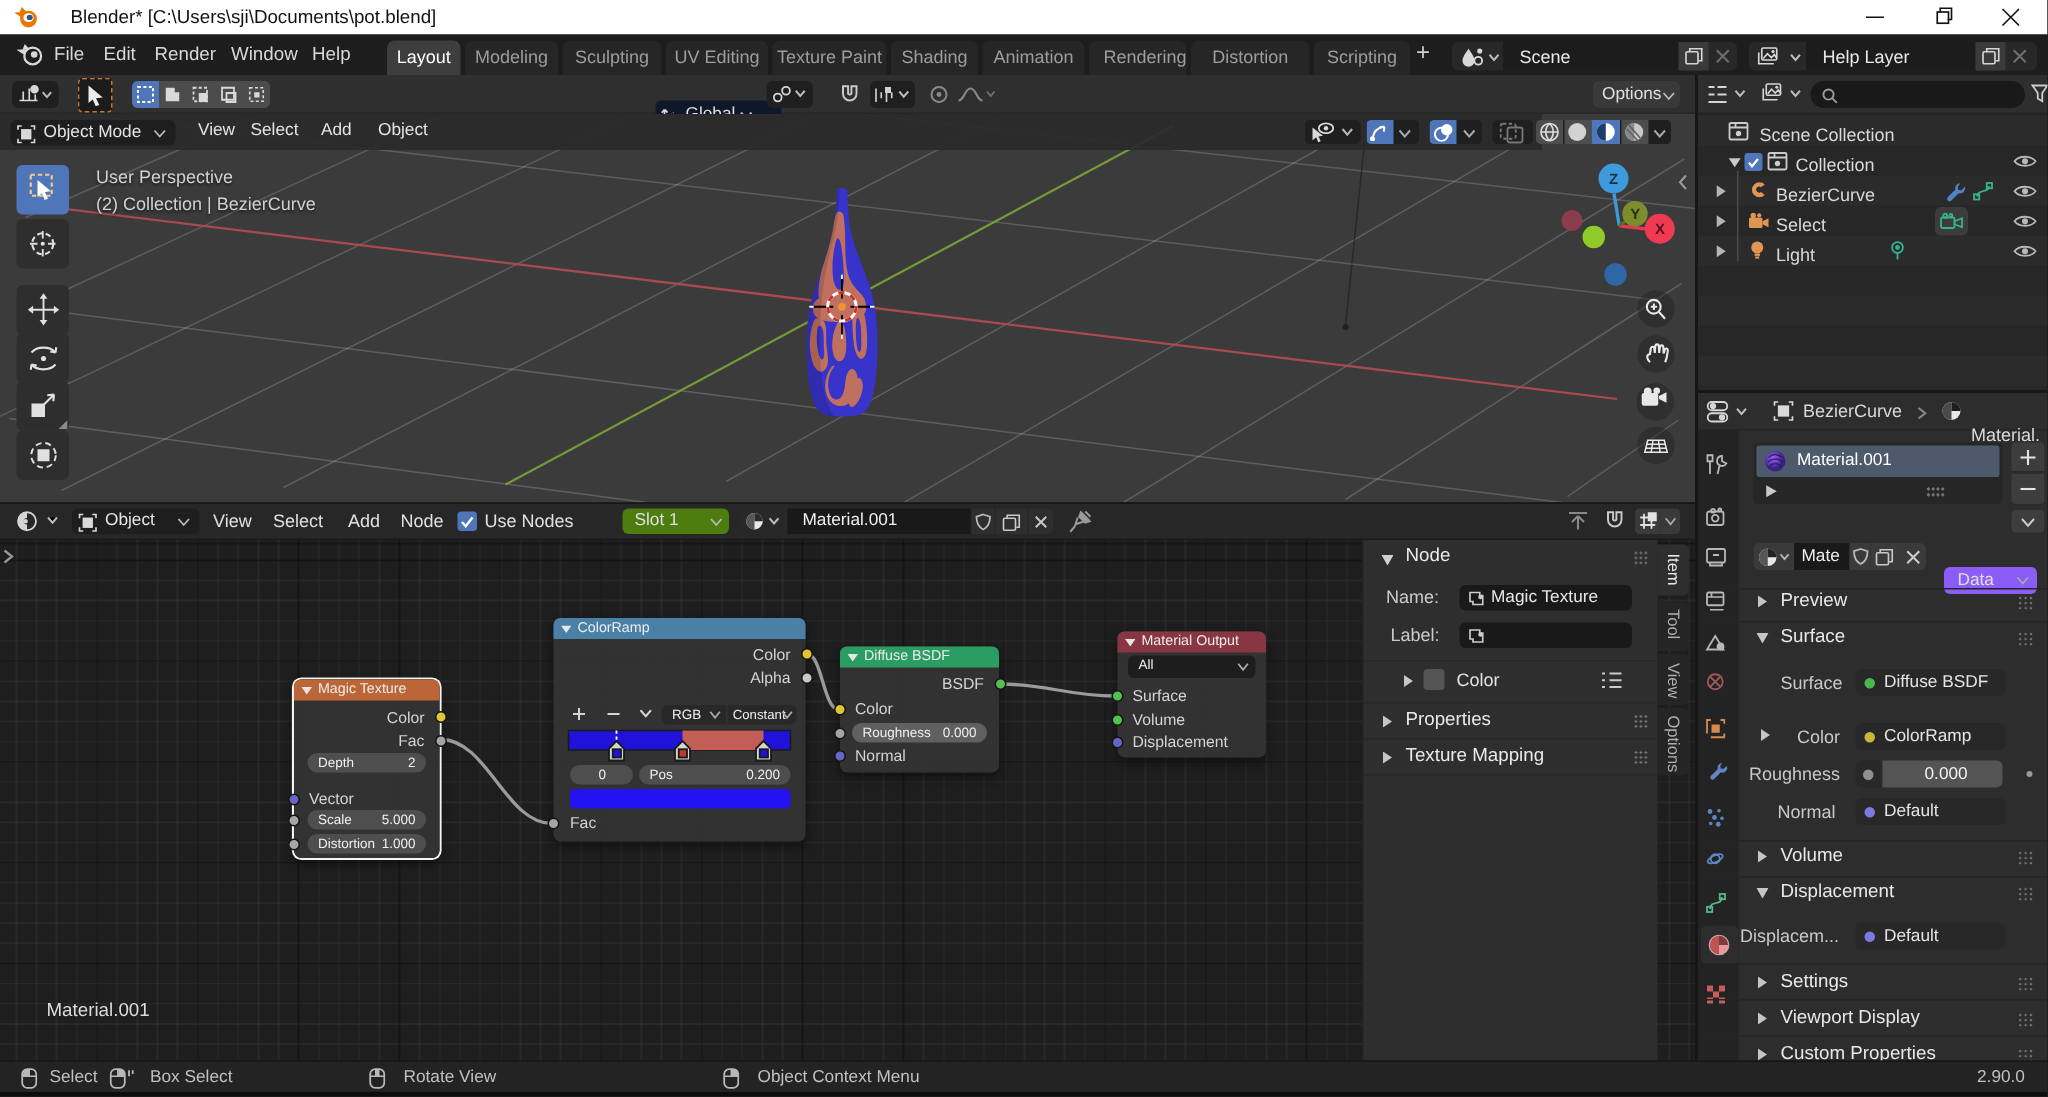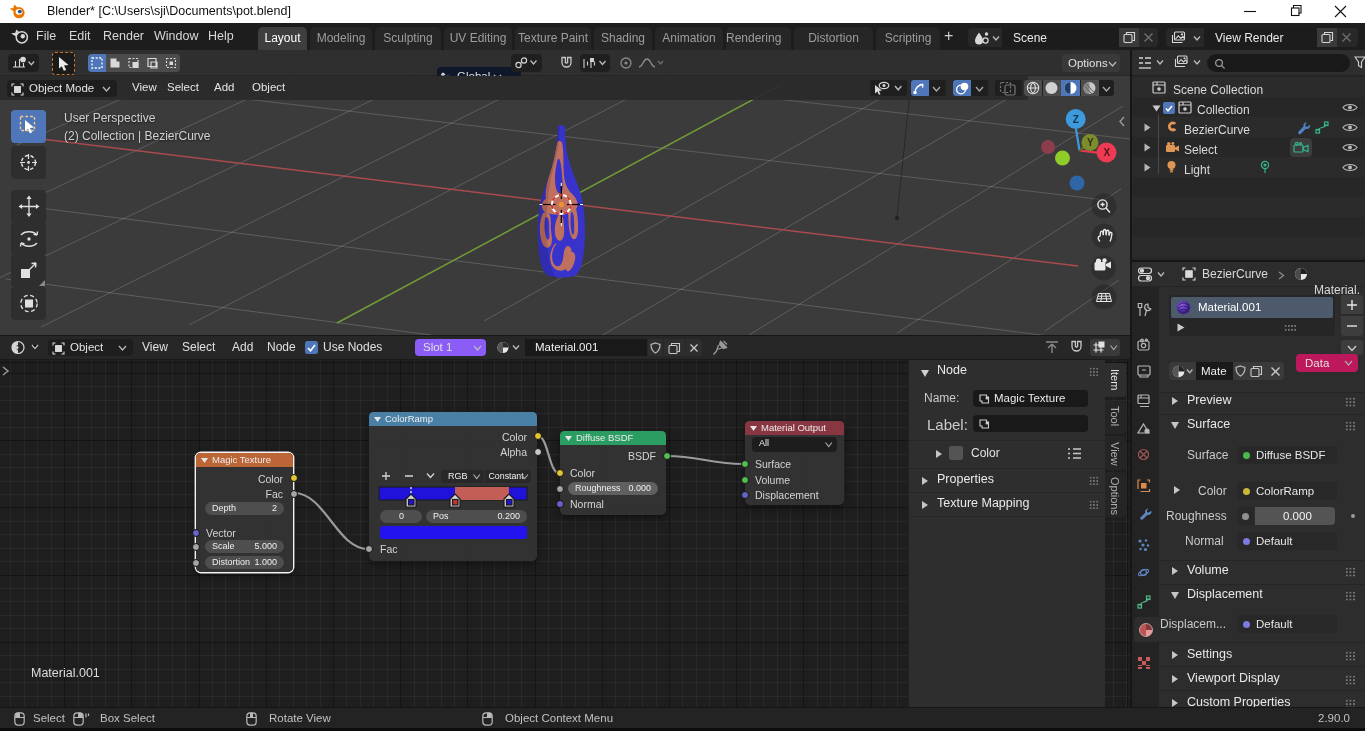--- a/index.html
+++ b/index.html
@@ -46,21 +46,21 @@
  <div class="tx" style="left:208px;top:6px;font-size:12.5px;color:#d8d8d8">Help</div>
 </div>
 
 <div class="ab" style="left:258px;top:27px;width:49px;height:23px;background:#3e3e3e;border-radius:5px 5px 0 0;color:#fff;font-size:12px;text-align:center;line-height:22px">Layout</div>
 <div class="ab" style="left:310px;top:27px;width:62px;height:23px;background:#262626;border-radius:5px 5px 0 0;color:#9d9d9d;font-size:12px;text-align:center;line-height:22px">Modeling</div>
 <div class="ab" style="left:375px;top:27px;width:66px;height:23px;background:#262626;border-radius:5px 5px 0 0;color:#9d9d9d;font-size:12px;text-align:center;line-height:22px">Sculpting</div>
 <div class="ab" style="left:444px;top:27px;width:68px;height:23px;background:#262626;border-radius:5px 5px 0 0;color:#9d9d9d;font-size:12px;text-align:center;line-height:22px">UV Editing</div>
 <div class="ab" style="left:515px;top:27px;width:76px;height:23px;background:#262626;border-radius:5px 5px 0 0;color:#9d9d9d;font-size:12px;text-align:center;line-height:22px">Texture Paint</div>
 <div class="ab" style="left:594px;top:27px;width:58px;height:23px;background:#262626;border-radius:5px 5px 0 0;color:#9d9d9d;font-size:12px;text-align:center;line-height:22px">Shading</div>
 <div class="ab" style="left:655px;top:27px;width:68px;height:23px;background:#262626;border-radius:5px 5px 0 0;color:#9d9d9d;font-size:12px;text-align:center;line-height:22px">Animation</div>
-<div class="ab" style="left:726px;top:27px;width:65px;height:23px;background:#262626;border-radius:5px 5px 0 0;color:#9d9d9d;font-size:12px;text-align:left;line-height:22px">Rendering</div>
+<div class="ab" style="left:726px;top:27px;width:65px;height:23px;background:#262626;border-radius:5px 5px 0 0;color:#9d9d9d;font-size:12px;text-align:right;line-height:22px">Rendering</div>
 <div class="ab" style="left:794px;top:27px;width:79px;height:23px;background:#262626;border-radius:5px 5px 0 0;color:#9d9d9d;font-size:12px;text-align:center;line-height:22px">Distortion</div>
 <div class="ab" style="left:876px;top:27px;width:64px;height:23px;background:#262626;border-radius:5px 5px 0 0;color:#9d9d9d;font-size:12px;text-align:center;line-height:22px">Scripting</div>
 <div class="tx" style="left:944px;top:27px;font-size:16px;color:#cfcfcf">+</div>
 
 <div class="ab" style="left:968px;top:28px;width:190px;height:19px;background:#282828;border-radius:4px">
  <svg class="ab" style="left:5px;top:2.5px" width="28" height="14" viewBox="0 0 28 14">
   <path d="M6 1.5 C8.5 5 10 7.5 10 9.5 a4 4 0 0 1-8 0 C2 7.5 3.5 5 6 1.5 Z" fill="#d9d9d9"></path>
   <circle cx="12.5" cy="9.5" r="2.6" fill="none" stroke="#d9d9d9" stroke-width="1.2"></circle>
   <circle cx="13.5" cy="3" r="1.7" fill="#d9d9d9"></circle>
   <path d="M20 5.5 l3 3.5 3-3.5" fill="none" stroke="#bbb" stroke-width="1.3"></path>
@@ -85,21 +85,21 @@
  <svg class="ab" style="left:5px;top:2.5px" width="31" height="14" viewBox="0 0 31 14">
   <g fill="none" stroke="#d9d9d9" stroke-width="1.1">
    <rect x="3.5" y="1" width="10" height="8" rx="1"></rect>
    <circle cx="11" cy="3.4" r="1.1" fill="#d9d9d9" stroke="none"></circle>
    <path d="M4.5 8 l2.8-3.2 2.6 2.6 2-2 1.6 2.4"></path>
    <path d="M1.5 4 v7.5 h10"></path>
   </g>
   <path d="M23 5.5 l3 3.5 3-3.5" fill="none" stroke="#bbb" stroke-width="1.3"></path>
  </svg>
  <div class="ab" style="left:38px;top:0;width:113px;height:19px;background:#1c1c1c">
-  <div class="tx" style="left:11px;top:2.5px;font-size:12px;color:#e8e8e8">View Render</div>
+  <div class="tx" style="left:11px;top:2.5px;font-size:12px;color:#e8e8e8">Help Layer</div>
  </div>
  <div class="ab" style="left:151px;top:0;width:20px;height:19px;background:#3a3a3a">
   <svg class="ab" style="left:3.5px;top:3px" width="13" height="13" viewBox="0 0 13 13">
         <g fill="none" stroke="#d5d5d5" stroke-width="1.1">
           <rect x="1" y="3.5" width="8" height="8" rx="1"></rect>
           <path d="M3.5 3.5 v-2 h8 v8 h-2"></path>
         </g>
       </svg>
  </div>
  <svg class="ab" style="left:174px;top:3px" width="13" height="13" viewBox="0 0 13 13">
@@ -443,21 +443,21 @@
   <div class="tx" style="left:142px;top:5px;font-size:12px;color:#e0e0e0">View</div>
   <div class="tx" style="left:182px;top:5px;font-size:12px;color:#e0e0e0">Select</div>
   <div class="tx" style="left:232px;top:5px;font-size:12px;color:#e0e0e0">Add</div>
   <div class="tx" style="left:267px;top:5px;font-size:12px;color:#e0e0e0">Node</div>
   <div class="ab" style="left:305px;top:6px;width:13px;height:13px;background:#4f76b8;border-radius:2.5px">
    <svg class="ab" style="left:2px;top:3px" width="9" height="8" viewBox="0 0 9 8">
           <path d="M1 4 l2.5 2.8 L8 1" stroke="#fff" stroke-width="1.6" fill="none"></path>
         </svg>
   </div>
   <div class="tx" style="left:323px;top:5px;font-size:12px;color:#e0e0e0">Use Nodes</div>
-  <div class="ab" style="left:415px;top:4px;width:71px;height:17px;background:#8b5cf6;border-radius:4px">
+  <div class="ab" style="left:415px;top:4px;width:71px;height:17px;background:#4d7c0f;border-radius:4px">
    <div class="tx" style="left:8px;top:2px;font-size:11.5px;color:#e0e0e0">Slot 1</div>
    <svg class="ab" style="left:58px;top:6px" width="9" height="7" viewBox="0 0 9 7">
           <path d="M1 1 l3.5 4 3.5-4" fill="none" stroke="#bbb" stroke-width="1.2"></path>
         </svg>
   </div>
   <div class="ab" style="left:493px;top:4px;width:31px;height:17px;background:#282828;border-radius:4px 0 0 4px">
    <svg class="ab" style="left:3px;top:2px" width="26" height="13" viewBox="0 0 26 13">
     <circle cx="7" cy="6.5" r="5.5" fill="#e8e8e8"></circle>
           <path d="M7 1 a5.5 5.5 0 0 0 0 11 Z" fill="#555"></path>
           <path d="M7 6.5 h5.5 A5.5 5.5 0 0 0 7 1 Z" fill="#2b2b2b"></path>
@@ -649,21 +649,21 @@
   <div class="tx" style="left:28px;top:3px;font-size:12.5px;color:#eaeaea">Node</div>
   <div class="ab" style="left:180px;top:7px;width:10px;height:10px;background-image:radial-gradient(#777 34%,transparent 37%);background-size:3.3px 3.3px"></div>
   <div class="tx" style="left:15px;top:31px;font-size:12px;color:#cbcbcb">Name:</div>
   <div class="ab" style="left:64px;top:30px;width:115px;height:17px;background:#191919;border-radius:4px">
    <svg class="ab" style="left:5px;top:2.5px" width="12" height="12" viewBox="0 0 12 12">
           <path d="M2 2 h6.5 v2 h2 v6 H4 v-2 H2 Z" fill="none" stroke="#ccc" stroke-width="1.1"></path>
           <circle cx="9" cy="5" r="1.5" fill="#ccc"></circle>
         </svg>
    <div class="tx" style="left:21px;top:2px;font-size:11.5px;color:#e8e8e8">Magic Texture</div>
   </div>
-  <div class="tx" style="left:18px;top:56px;font-size:15px;color:#cbcbcb">Label:</div>
+  <div class="tx" style="left:18px;top:56px;font-size:12px;color:#cbcbcb">Label:</div>
   <div class="ab" style="left:64px;top:55px;width:115px;height:17px;background:#191919;border-radius:4px">
    <svg class="ab" style="left:5px;top:2.5px" width="12" height="12" viewBox="0 0 12 12">
           <path d="M2 2 h6.5 v2 h2 v6 H4 v-2 H2 Z" fill="none" stroke="#ccc" stroke-width="1.1"></path>
           <circle cx="9" cy="5" r="1.5" fill="#ccc"></circle>
         </svg>
   </div>
   <div class="ab" style="left:0;top:80px;width:197px;height:1px;background:#272727"></div>
   <svg class="ab" style="left:27px;top:90px" width="6" height="8" viewBox="0 0 6 8">
         <path d="M0 0 l6 4 -6 4Z" fill="#c5c5c5"></path>
       </svg>
@@ -990,21 +990,21 @@
           <rect x="1" y="3.5" width="8" height="8" rx="1"></rect>
           <path d="M3.5 3.5 v-2 h8 v8 h-2"></path>
         </g>
       </svg>
  </div>
  <div class="ab" style="left:134px;top:100px;width:18px;height:18px;background:#3a3a3a;border-radius:0 4px 4px 0">
   <svg class="ab" style="left:3.5px;top:3.5px" width="11" height="11" viewBox="0 0 11 11">
         <path d="M1.5 1.5 l8 8 M9.5 1.5 l-8 8" stroke="#ccc" stroke-width="1.4"></path>
       </svg>
  </div>
- <div class="ab" style="left:164px;top:92px;width:62px;height:18px;background:#be185d;border-radius:4px">
+ <div class="ab" style="left:164px;top:116px;width:62px;height:18px;background:#8b5cf6;border-radius:4px">
   <div class="tx" style="left:9px;top:2.5px;font-size:11.5px;color:#e0e0e0">Data</div>
   <svg class="ab" style="left:48px;top:6px" width="9" height="7" viewBox="0 0 9 7">
         <path d="M1 1 l3.5 4 3.5-4" fill="none" stroke="#aaa" stroke-width="1.2"></path>
       </svg>
  </div>
 
  <div class="ab" style="left:0;top:130px;width:233px;height:1px;background:#252525"></div>
  <svg class="ab" style="left:40px;top:135px" width="6" height="8" viewBox="0 0 6 8">
       <path d="M0 0 l6 4 -6 4Z" fill="#c5c5c5"></path>
     </svg>

